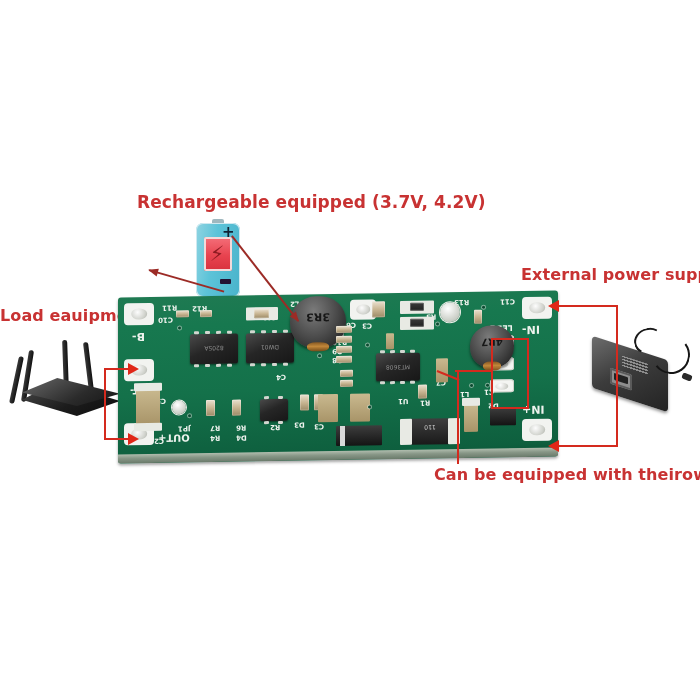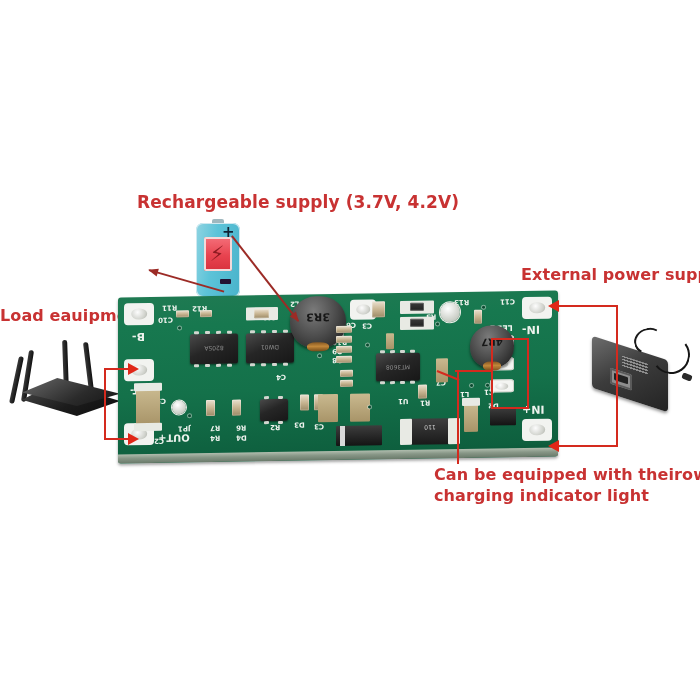--- a/index.html
+++ b/index.html
@@ -107,28 +107,27 @@
       background:#8e8e8e;box-shadow:inset 0 0 0 2px #5a5a5a;}
   .asock:after{content:"";position:absolute;left:4px;top:4px;width:14px;height:7px;background:#222;border-radius:1px;}
   .acord{position:absolute;border:2.5px solid #1a1a1a;border-radius:50%;}
   .aplug{position:absolute;width:10px;height:6px;background:#2b2b2b;border-radius:2px;}
 </style>
 </head>
 <body>
 
 <div id="stage">
 
-  <div class="lbl" style="left:137px;top:192px;font-size:17px;">Rechargeable supply (3.7V, 4.2V)</div>
+  <div class="lbl" style="left:137px;top:192px;font-size:17px;">Rechargeable equipped (3.7V, 4.2V)</div>
 
   <div class="lbl" style="left:0px;top:307px;font-size:16px;">Load eauipment</div>
 
   <div class="lbl" style="left:521px;top:266px;font-size:16px;">External power supply</div>
 
   <div class="lbl" style="left:434px;top:466px;font-size:16px;">Can be equipped with theirown</div>
-  <div class="lbl" style="left:434px;top:487px;font-size:16px;">charging indicator light</div>
 
   <div id="battery">
     <div class="batcap"></div>
     <div class="batbody"></div>
     <div class="batwin"></div>
     <div class="bolt">⚡</div>
     <div class="batplus">+</div>
     <div class="batminus"></div>
   </div>
 

